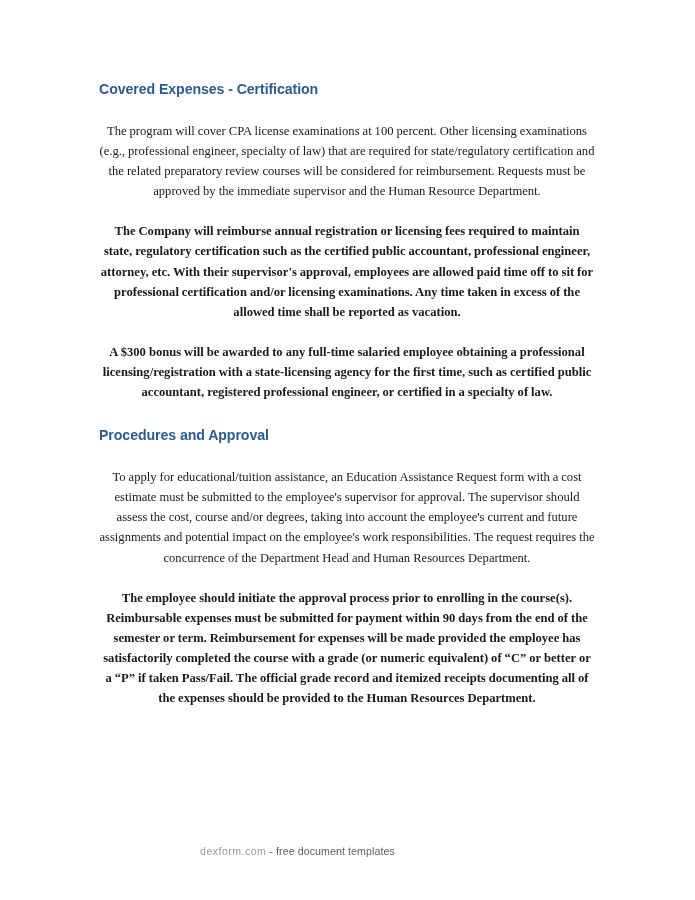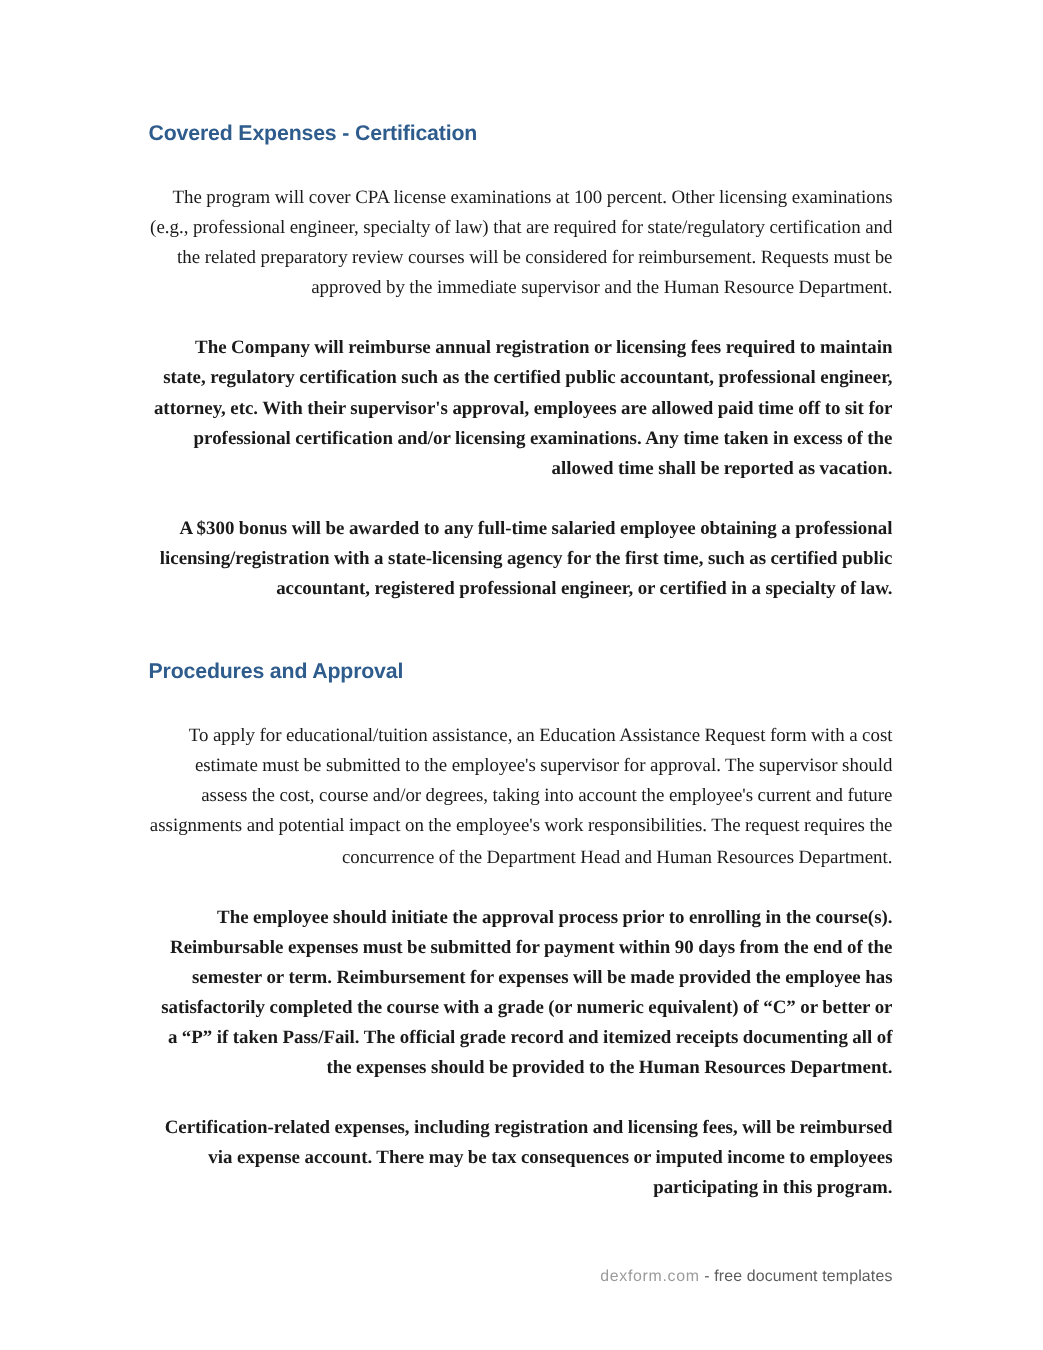--- a/index.html
+++ b/index.html
@@ -36,44 +36,44 @@
     letter-spacing: -0.1px;
     line-height: 18px;
   }
   .heading-block {
     margin: 0;
   }
   .heading-block.first {
     margin-top: 0;
   }
   .heading-block.later {
-    margin-top: 37px;
+    margin-top: 24px;
   }
   p.body-par {
     margin: 0;
     font-family: "Liberation Serif", "DejaVu Serif", serif;
     font-size: 12.6px;
     line-height: 20.1px;
     color: #1a1a1a;
-    text-align: right;
+    text-align: center;
     word-spacing: -0.15px;
   }
   p.body-par.gap-after-heading {
     margin-top: 23px;
   }
   p.body-par.gap-par {
     margin-top: 20px;
     font-weight: bold;
   }
   .footer {
     position: absolute;
     left: 0;
     top: 845px;
     width: 595px;
-    text-align: right;
+    text-align: center;
     font-family: "Liberation Sans", "DejaVu Sans", sans-serif;
     font-size: 10.6px;
     line-height: 13px;
     white-space: nowrap;
   }
   .footer .brand {
     color: #9b9b9b;
     letter-spacing: 0.45px;
   }
   .footer .tagline {
@@ -91,21 +91,20 @@
       <h2 class="section-heading">Covered Expenses - Certification</h2>
       <p class="body-par gap-after-heading">The program will cover CPA license examinations at 100 percent. Other licensing examinations (e.g., professional engineer, specialty of law) that are required for state/regulatory certification and the related preparatory review courses will be considered for reimbursement. Requests must be approved by the immediate supervisor and the Human Resource Department.</p>
       <p class="body-par gap-par">The Company will reimburse annual registration or licensing fees required to maintain state, regulatory certification such as the certified public accountant, professional engineer, attorney, etc. With their supervisor's approval, employees are allowed paid time off to sit for professional certification and/or licensing examinations. Any time taken in excess of the allowed time shall be reported as vacation.</p>
       <p class="body-par gap-par">A $300 bonus will be awarded to any full-time salaried employee obtaining a professional licensing/registration with a state-licensing agency for the first time, such as certified public accountant, registered professional engineer, or certified in a specialty of law.</p>
     </div>
 
     <div class="heading-block later">
       <h2 class="section-heading">Procedures and Approval</h2>
       <p class="body-par gap-after-heading">To apply for educational/tuition assistance, an Education Assistance Request form with a cost estimate must be submitted to the employee's supervisor for approval. The supervisor should assess the cost, course and/or degrees, taking into account the employee's current and future assignments and potential impact on the employee's work responsibilities. The request requires the concurrence of the Department Head and Human Resources Department.</p>
       <p class="body-par gap-par">The employee should initiate the approval process prior to enrolling in the course(s). Reimbursable expenses must be submitted for payment within 90 days from the end of the semester or term. Reimbursement for expenses will be made provided the employee has satisfactorily completed the course with a grade (or numeric equivalent) of “C” or better or a “P” if taken Pass/Fail. The official grade record and itemized receipts documenting all of the expenses should be provided to the Human Resources Department.</p>
-      <p class="body-par gap-par">Certification-related expenses, including registration and licensing fees, will be reimbursed via expense account. There may be tax consequences or imputed income to employees participating in this program.</p>
     </div>
 
   </div>
 
   <div class="footer">
     <span class="brand">dexform.com</span><span class="tagline"> - free document templates</span>
   </div>
 </div>
 
 </body></html>

